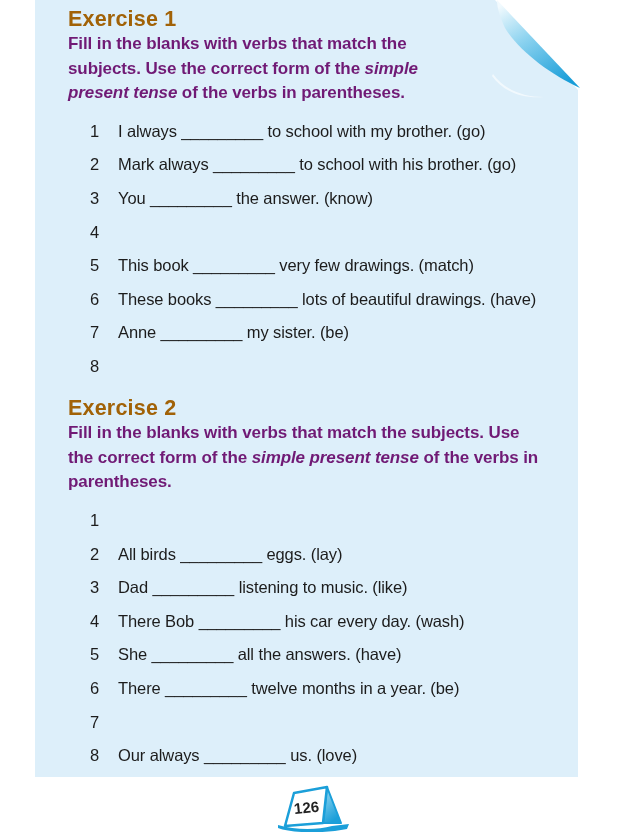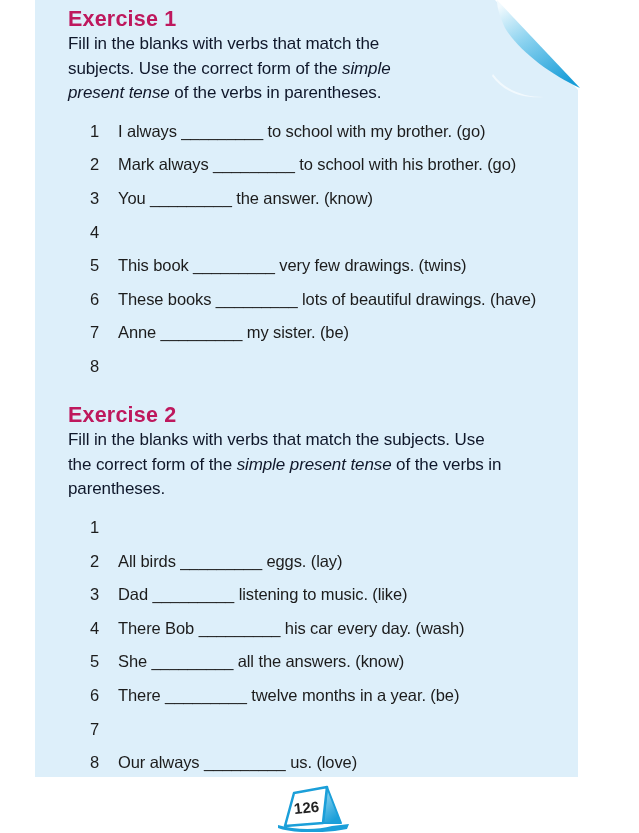--- a/index.html
+++ b/index.html
@@ -12,25 +12,25 @@
   }
   .panel {
     position:absolute; left:35px; top:0;
     width:543px; height:777px;
     background:#ddeffa;
     clip-path: polygon(0 0, 460px 0, 100% 90px, 100% 100%, 0 100%);
   }
   .content { position:relative; padding:6px 0 0 33px; }
   .ex-title {
     font-size:21.5px; font-weight:bold; line-height:26px;
-    color:#be185d; letter-spacing:0.2px;
+    color:#a16207; letter-spacing:0.2px;
   }
-  .ex-title.second { margin-top:19px; }
+  .ex-title.second { margin-top:12px; }
   .instr {
-    font-size:17px; font-weight:normal; color:#0f172a;
+    font-size:17px; font-weight:bold; color:#701a75;
     line-height:24.5px; white-space:pre-line; letter-spacing:-0.1px;
   }
   .instr .it { font-style:italic; }
   .instr1 { width:440px; }
   .instr2 { width:520px; }
   .list { margin-top:9px; }
   .item {
     display:flex; align-items:center; height:33.6px;
     font-size:16.5px; color:#1c1c1c; white-space:nowrap; letter-spacing:-0.1px;
   }
@@ -60,21 +60,21 @@
         </div>
       <div class="item">
           <span class="num">3</span>
           <span class="txt">You _________ the answer. (know)</span>
         </div>
       <div class="item">
           <span class="num">4</span>
         </div>
       <div class="item">
           <span class="num">5</span>
-          <span class="txt">This book _________ very few drawings. (twins)</span>
+          <span class="txt">This book _________ very few drawings. (match)</span>
         </div>
       <div class="item">
           <span class="num">6</span>
           <span class="txt">These books _________ lots of beautiful drawings. (have)</span>
         </div>
       <div class="item">
           <span class="num">7</span>
           <span class="txt">Anne _________ my sister. (be)</span>
         </div>
       <div class="item">
@@ -98,21 +98,21 @@
       <div class="item">
           <span class="num">3</span>
           <span class="txt">Dad _________ listening to music. (like)</span>
         </div>
       <div class="item">
           <span class="num">4</span>
           <span class="txt">There Bob _________ his car every day. (wash)</span>
         </div>
       <div class="item">
           <span class="num">5</span>
-          <span class="txt">She _________ all the answers. (know)</span>
+          <span class="txt">She _________ all the answers. (have)</span>
         </div>
       <div class="item">
           <span class="num">6</span>
           <span class="txt">There _________ twelve months in a year. (be)</span>
         </div>
       <div class="item">
           <span class="num">7</span>
         </div>
       <div class="item">
           <span class="num">8</span>

